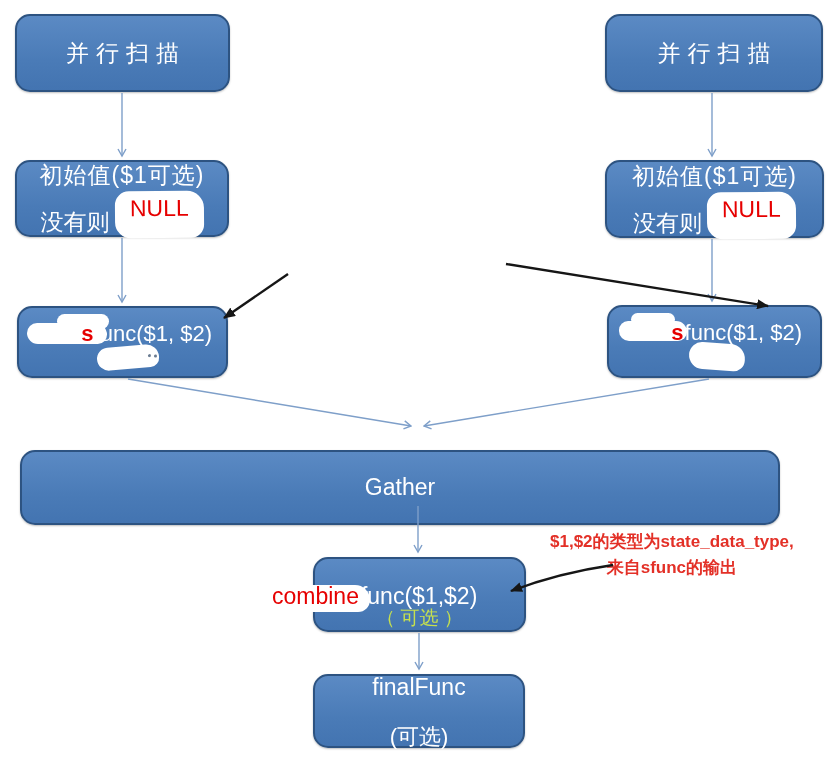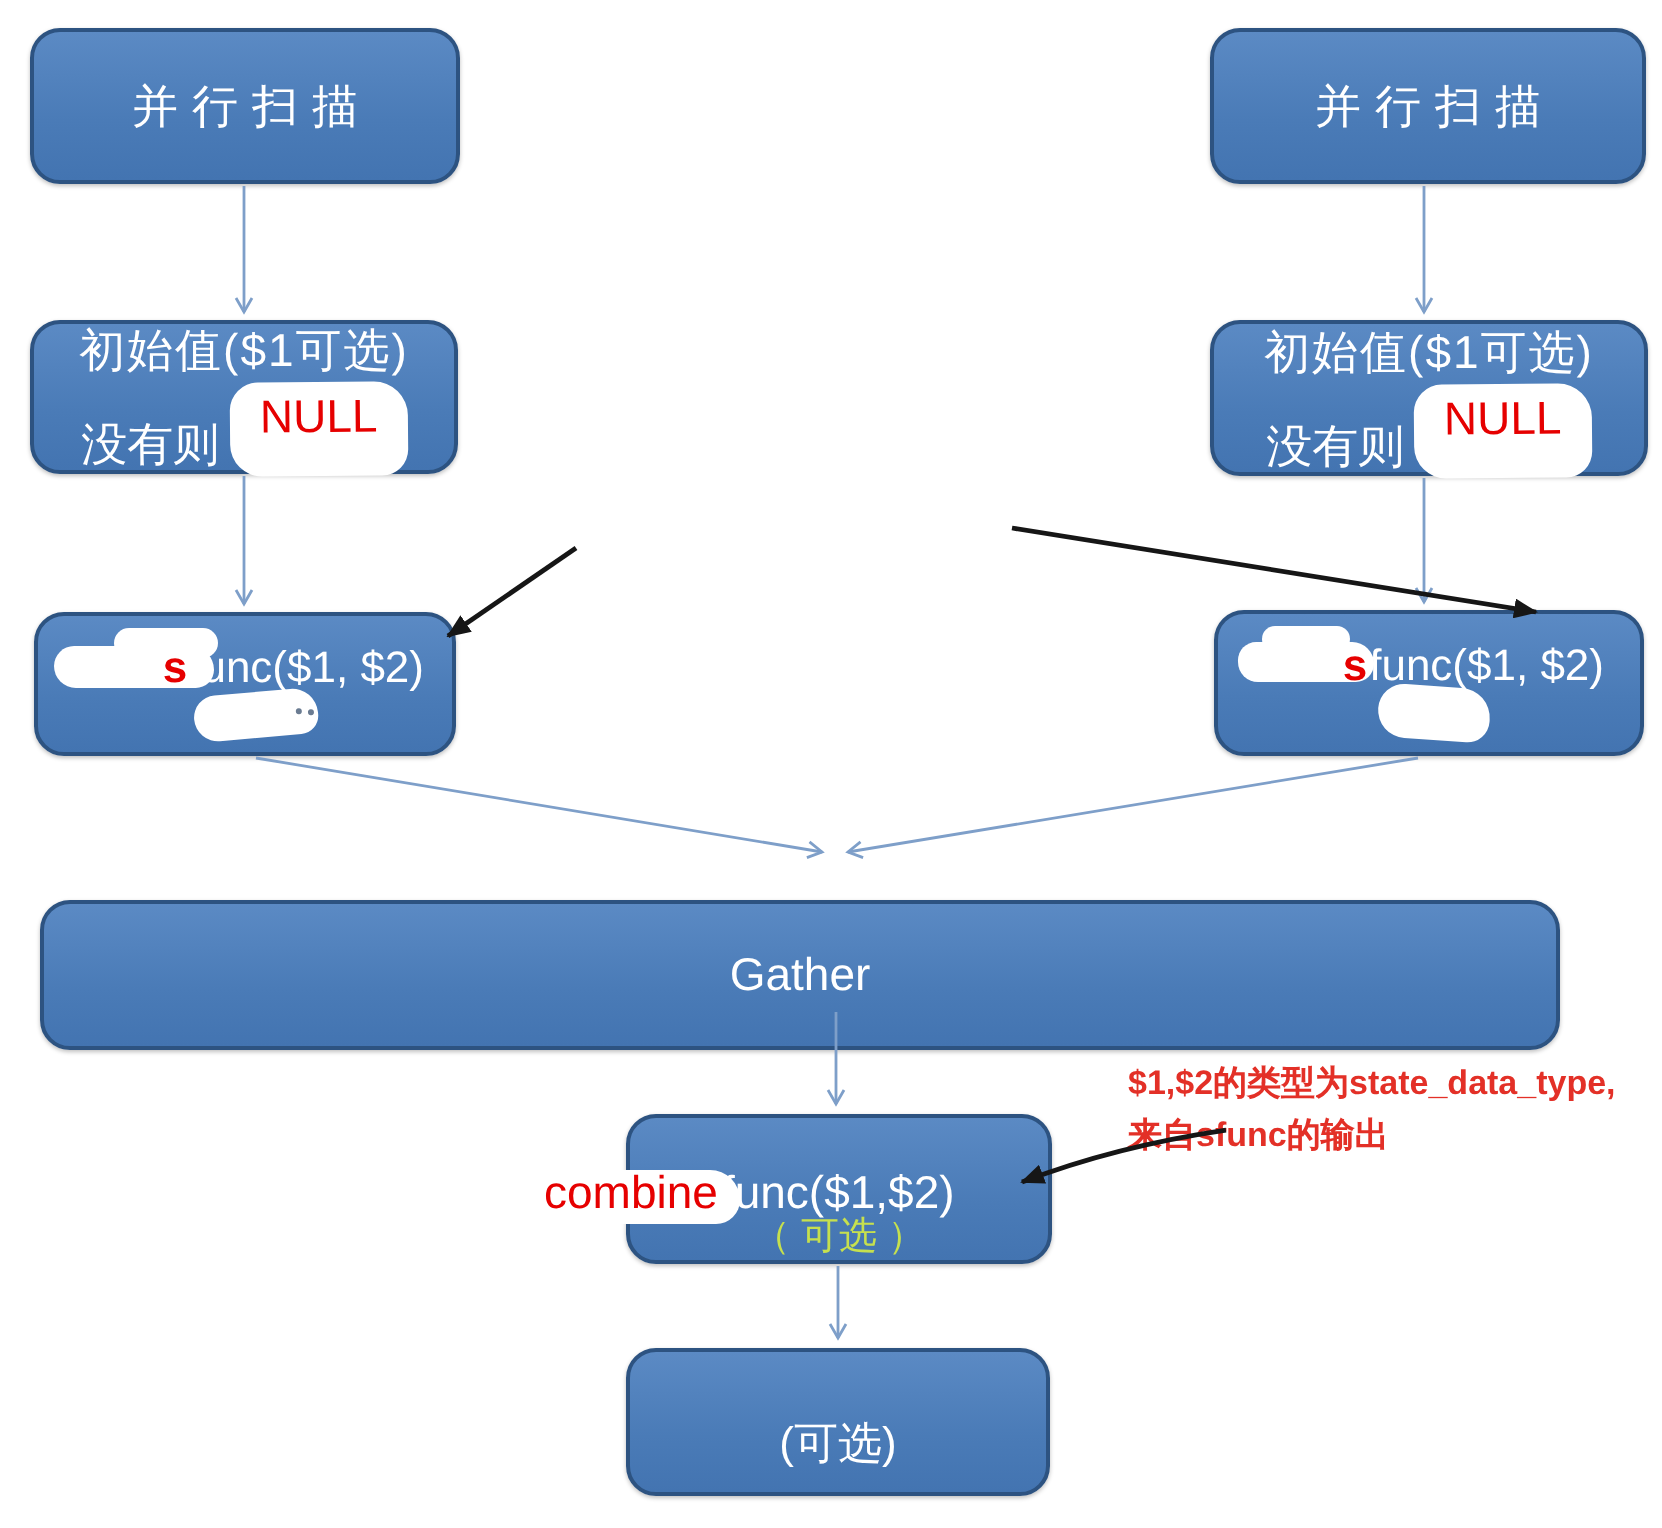--- a/index.html
+++ b/index.html
@@ -65,21 +65,21 @@
   .combine-optional{
     position:absolute;left:0;right:0;top:46px;text-align:center;
     color:#c6e04e;font-size:19px;
   }
 
   .annotation{
     position:absolute;color:#e33027;font-size:17px;line-height:25.5px;
     font-weight:600;white-space:nowrap;
   }
   .ann-sfunc{left:277px;top:197px;}
-  .ann-combine{left:564px;top:529px;}
+  .ann-combine{left:550px;top:529px;text-align:center;}
 
   svg.wires{position:absolute;left:0;top:0;z-index:10;pointer-events:none;}
   .conn{stroke:#7e9fc9;stroke-width:1.4;fill:none;}
   .note-arrow{stroke:#161616;stroke-width:2.4;fill:none;}
 </style>
 </head>
 <body>
 
 <div id="stage">
 
@@ -130,20 +130,21 @@
 
   <div class="box box-combine">
     <div class="combine-patch"></div>
     <div class="combine-text">
       <span class="combine-red">combine</span><span>func($1,$2)</span>
     </div>
     <div class="combine-optional">（ 可选 ）</div>
   </div>
 
   <div class="box box-final">
+    <div class="final-line1">finalFunc</div>
     <div class="final-line2">(可选)</div>
   </div>
 
   <div class="annotation ann-combine">
     <div>$1,$2的类型为state_data_type,</div>
     <div>来自sfunc的输出</div>
   </div>
 
   <svg class="wires" width="831" height="764" viewBox="0 0 831 764">
     <defs>

